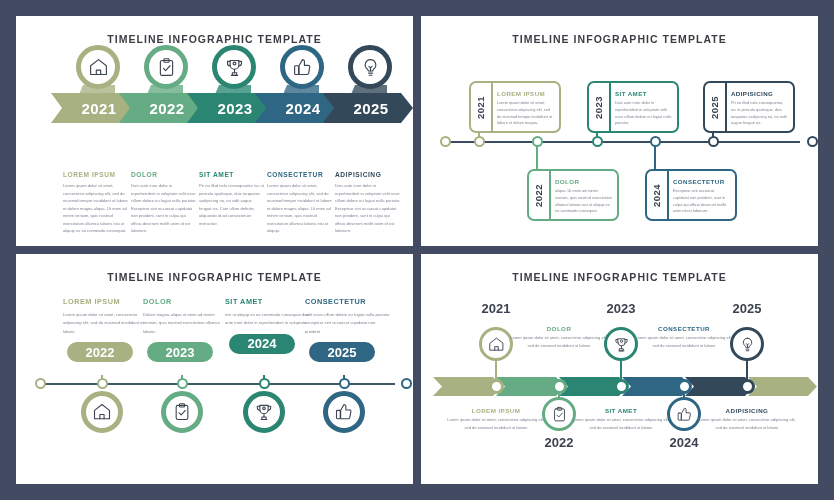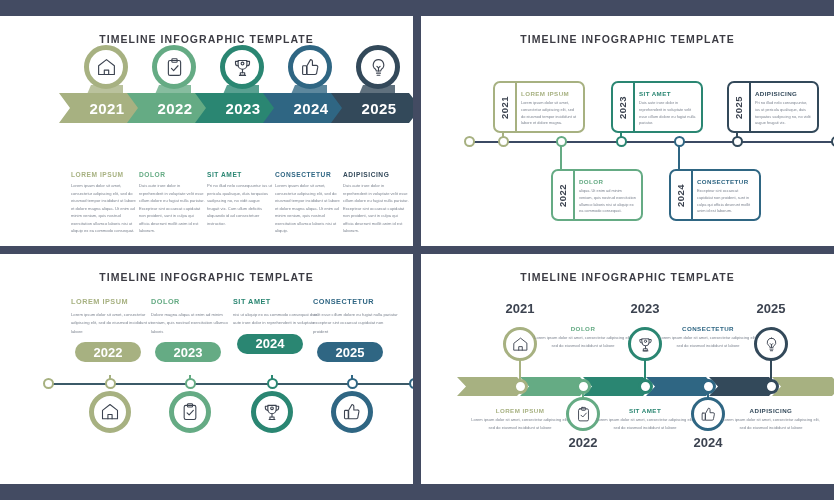--- a/index.html
+++ b/index.html
@@ -8,37 +8,37 @@
     background: #434b62;
     font-family: "Liberation Sans", sans-serif;
     overflow: hidden;
   }
   .board {
     width: 834px; height: 500px;
     display: grid;
     grid-template-columns: 1fr 1fr;
     grid-template-rows: 1fr 1fr;
     gap: 8px;
-    padding: 16px 0;
+    padding: 16px 16px;
     background: #434b62;
   }
   .panel {
     background: #ffffff;
     position: relative;
     overflow: hidden;
   }
   .ptitle {
     text-align: center;
     font-size: 10.5px;
     letter-spacing: 1.05px;
     color: #3c3c44;
     font-weight: 700;
     padding-top: 17px;
   }
-  .stage { position: relative; width: 100%; height: calc(100% - 34px); margin-left: 24px; }
+  .stage { position: relative; width: 100%; height: calc(100% - 34px); }
 
   
   .p1col { position: absolute; top: 0; width: 70px; }
   .p1circ {
     width: 44px; height: 44px; border-radius: 50%;
     border-width: 5px; border-style: solid;
     background: #fff; margin: 0 auto;
     display: flex; align-items: center; justify-content: center;
   }
   .p1chev { position: relative; margin-top: 4px; height: 36px; }

